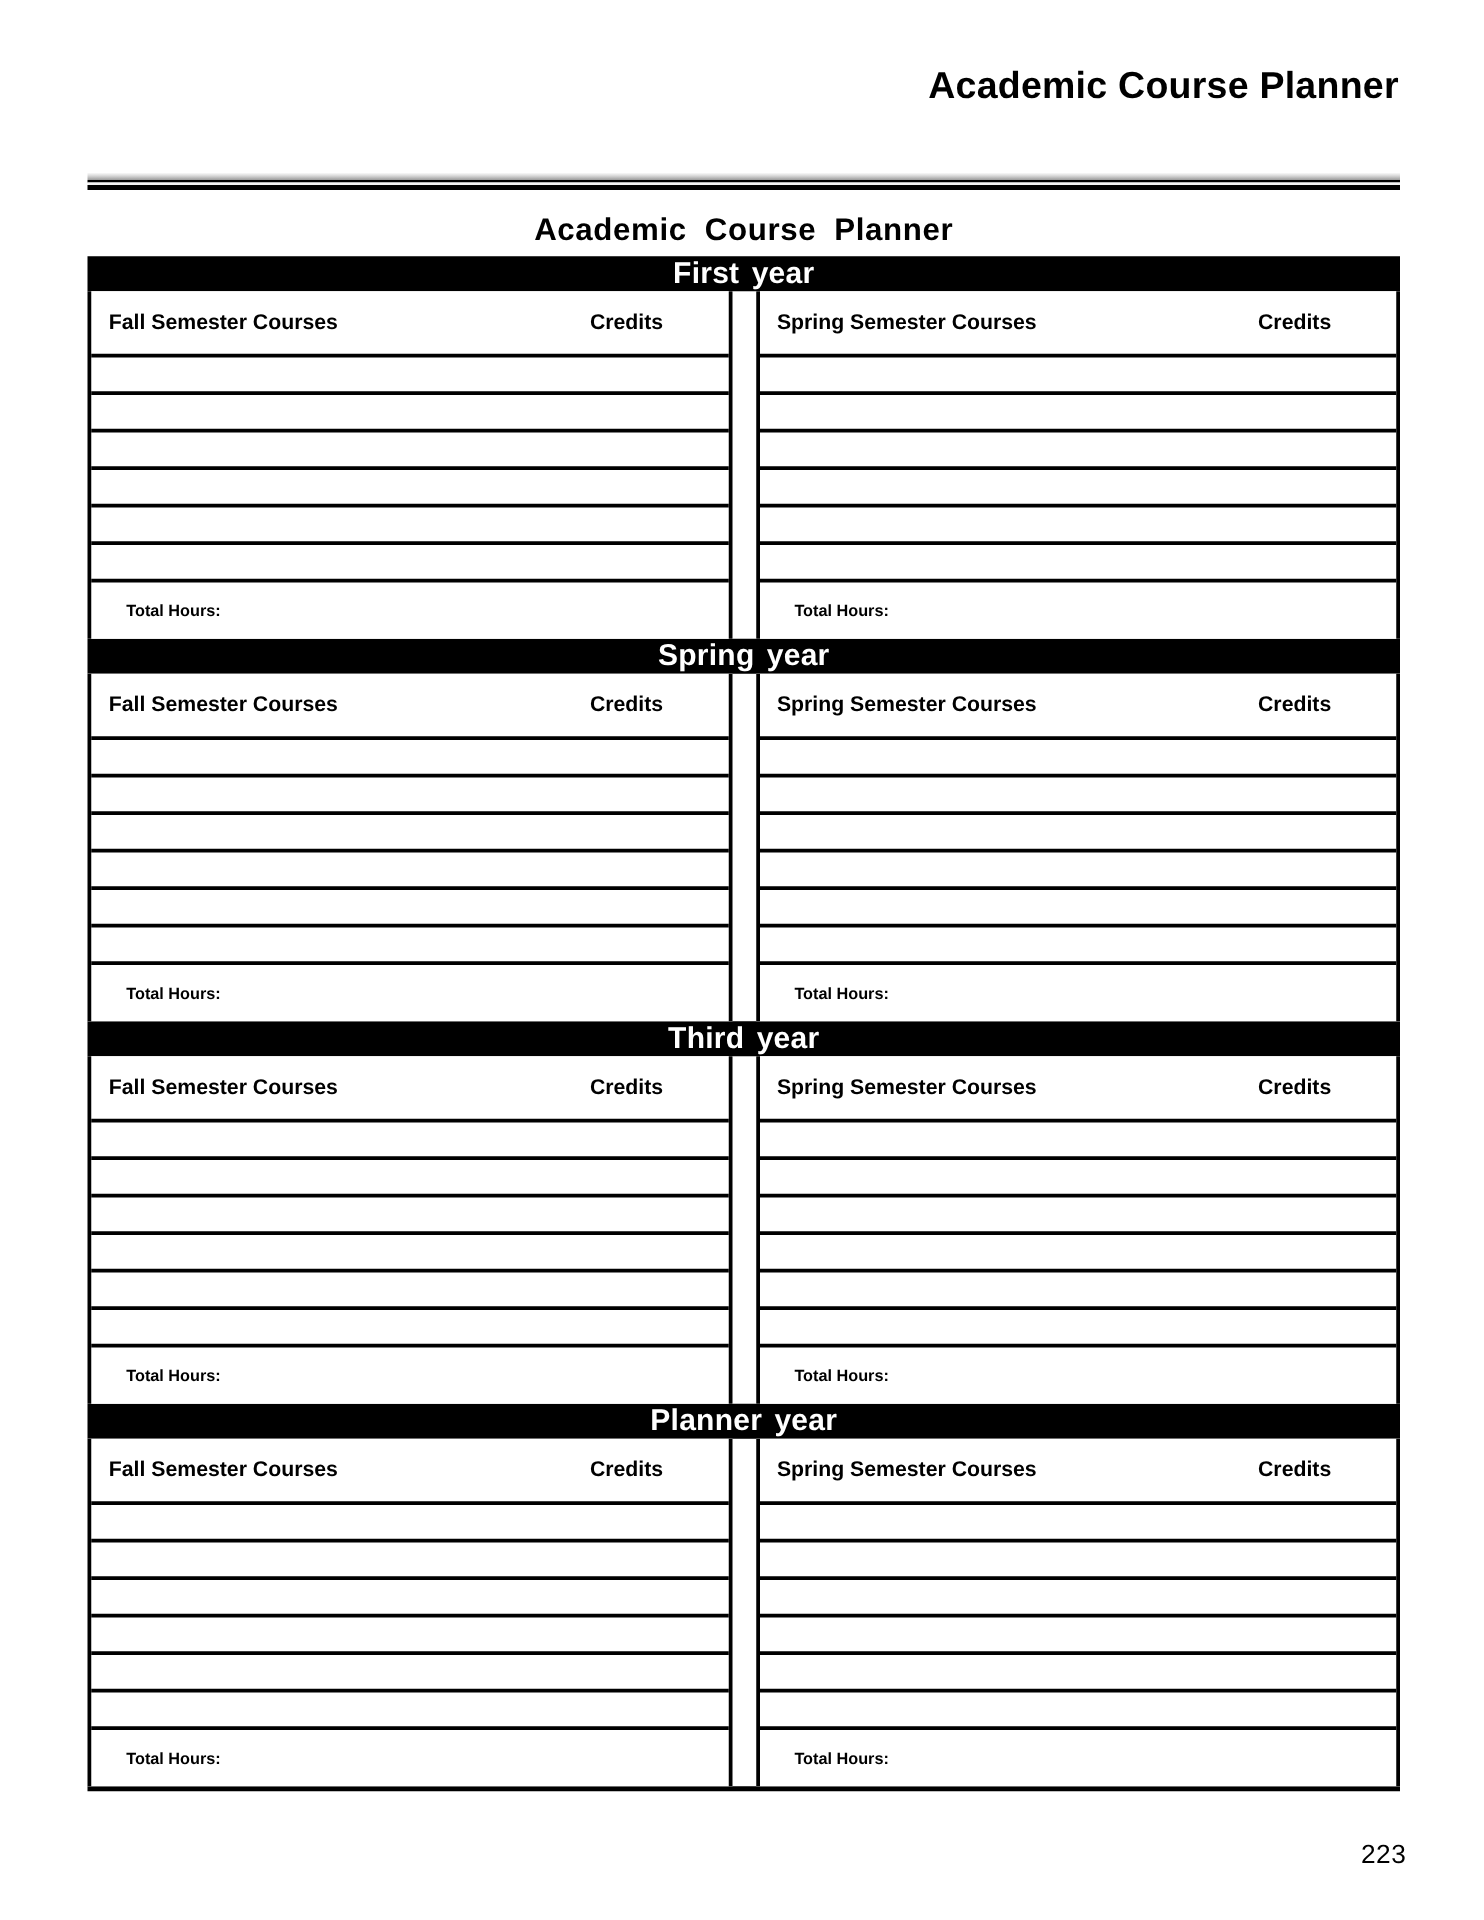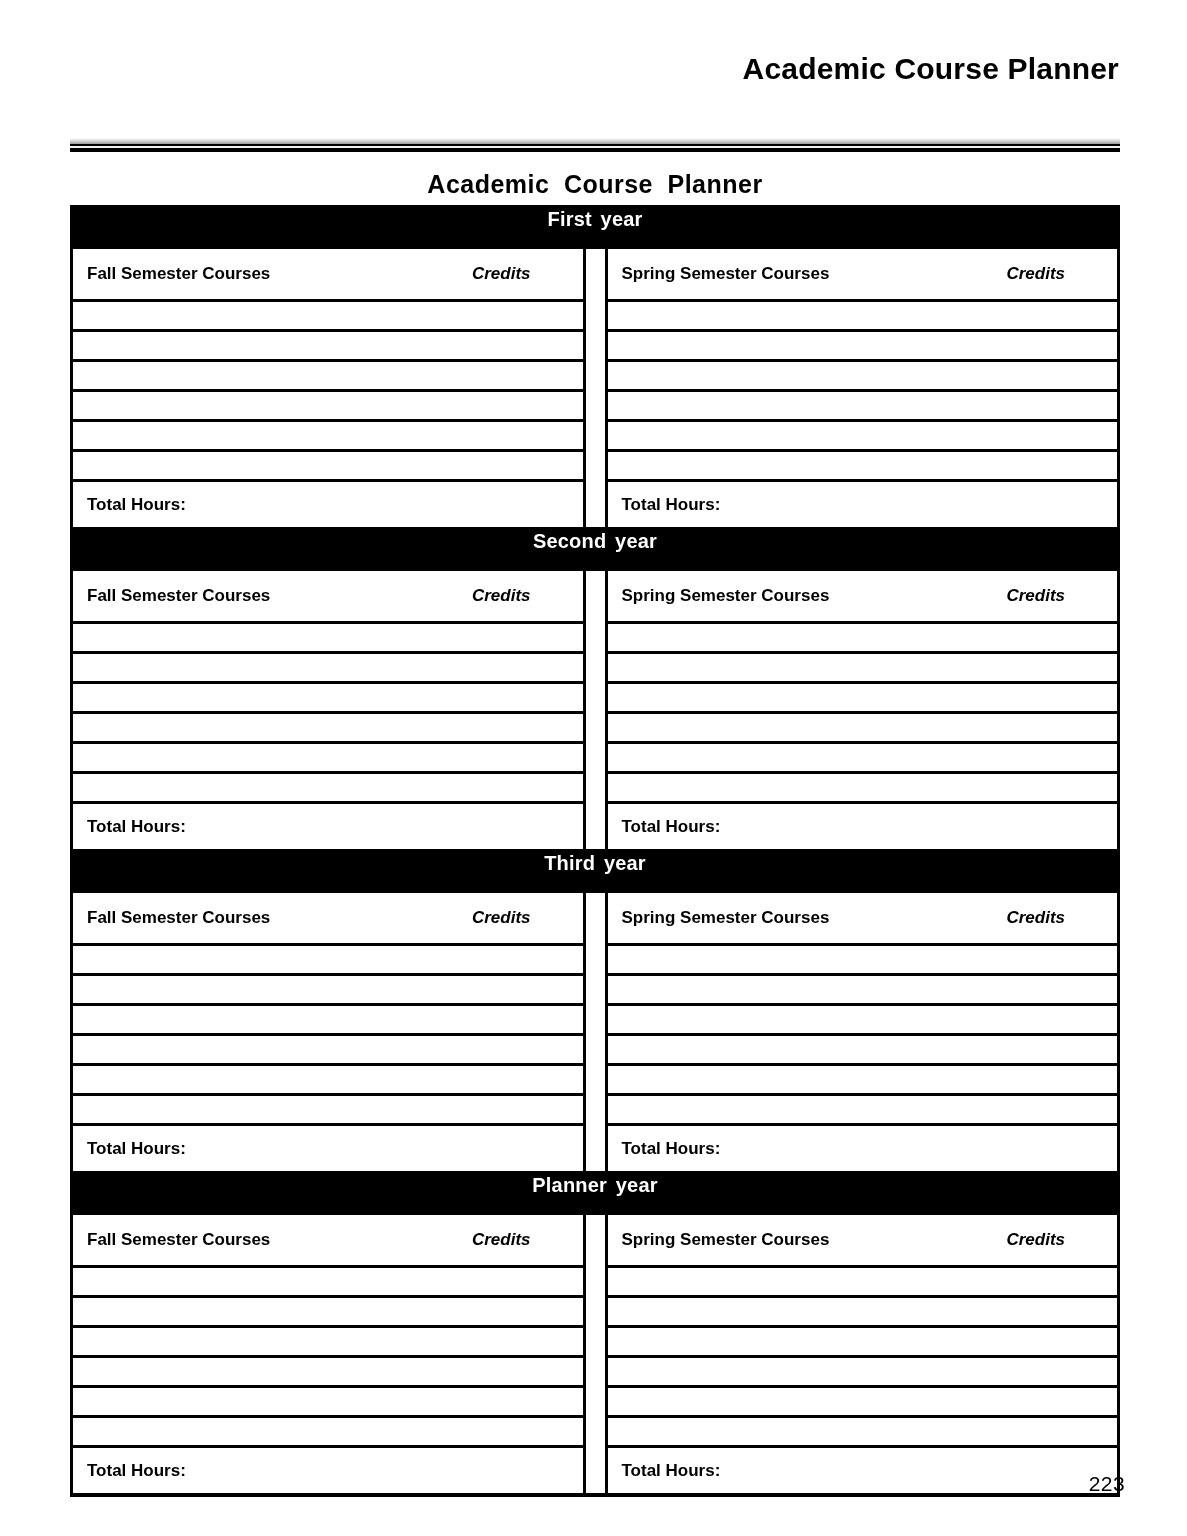--- a/index.html
+++ b/index.html
@@ -75,24 +75,24 @@
     letter-spacing: 0.5px;
     word-spacing: 7px;
     padding-bottom: 6px;
   }
 
   
   .year-band {
     background: #000000;
     color: #ffffff;
     text-align: center;
-    font-size: 20px;
+    font-size: 24px;
     font-weight: bold;
     line-height: 28px;
-    height: 44px;
+    height: 28px;
     letter-spacing: 0.2px;
     word-spacing: 3px;
   }
 
   
   .year-body {
     display: flex;
     align-items: flex-end;
     gap: 19px;
   }
@@ -122,35 +122,34 @@
     font-weight: bold;
   }
   .sem-head .course-label {
     flex: 1 1 auto;
     white-space: nowrap;
   }
   .sem-head .credits-label {
     flex: 0 0 auto;
     white-space: nowrap;
     padding-right: 38px;
-    font-style: italic;
   }
 
   .sem-blank {
     height: 30px;
     border-bottom: 3px solid #000000;
   }
   .sem-blank:first-of-type {
     
   }
 
   .sem-total {
     height: 45px;
-    padding: 0 14px;
-    font-size: 17px;
+    padding: 0 28px;
+    font-size: 13px;
     font-weight: bold;
   }
 
   
   .section:first-child .year-band {
     margin-top: 0;
   }
 
   
   .planner-bottom {
@@ -216,21 +215,21 @@
             <div class="sem-row sem-blank"></div>
             <div class="sem-row sem-blank"></div>
             <div class="sem-row sem-blank"></div>
             <div class="sem-row sem-total">
               <span>Total Hours:</span>
             </div>
           </div>
         </div>
       </div>
       <div class="section">
-        <div class="year-band">Second year</div>
+        <div class="year-band">Spring year</div>
         <div class="year-body">
           <div class="sem-table">
             <div class="sem-row sem-head">
               <span class="course-label">Fall Semester Courses</span>
               <span class="credits-label">Credits</span>
             </div>
             <div class="sem-row sem-blank"></div>
             <div class="sem-row sem-blank"></div>
             <div class="sem-row sem-blank"></div>
             <div class="sem-row sem-blank"></div>

